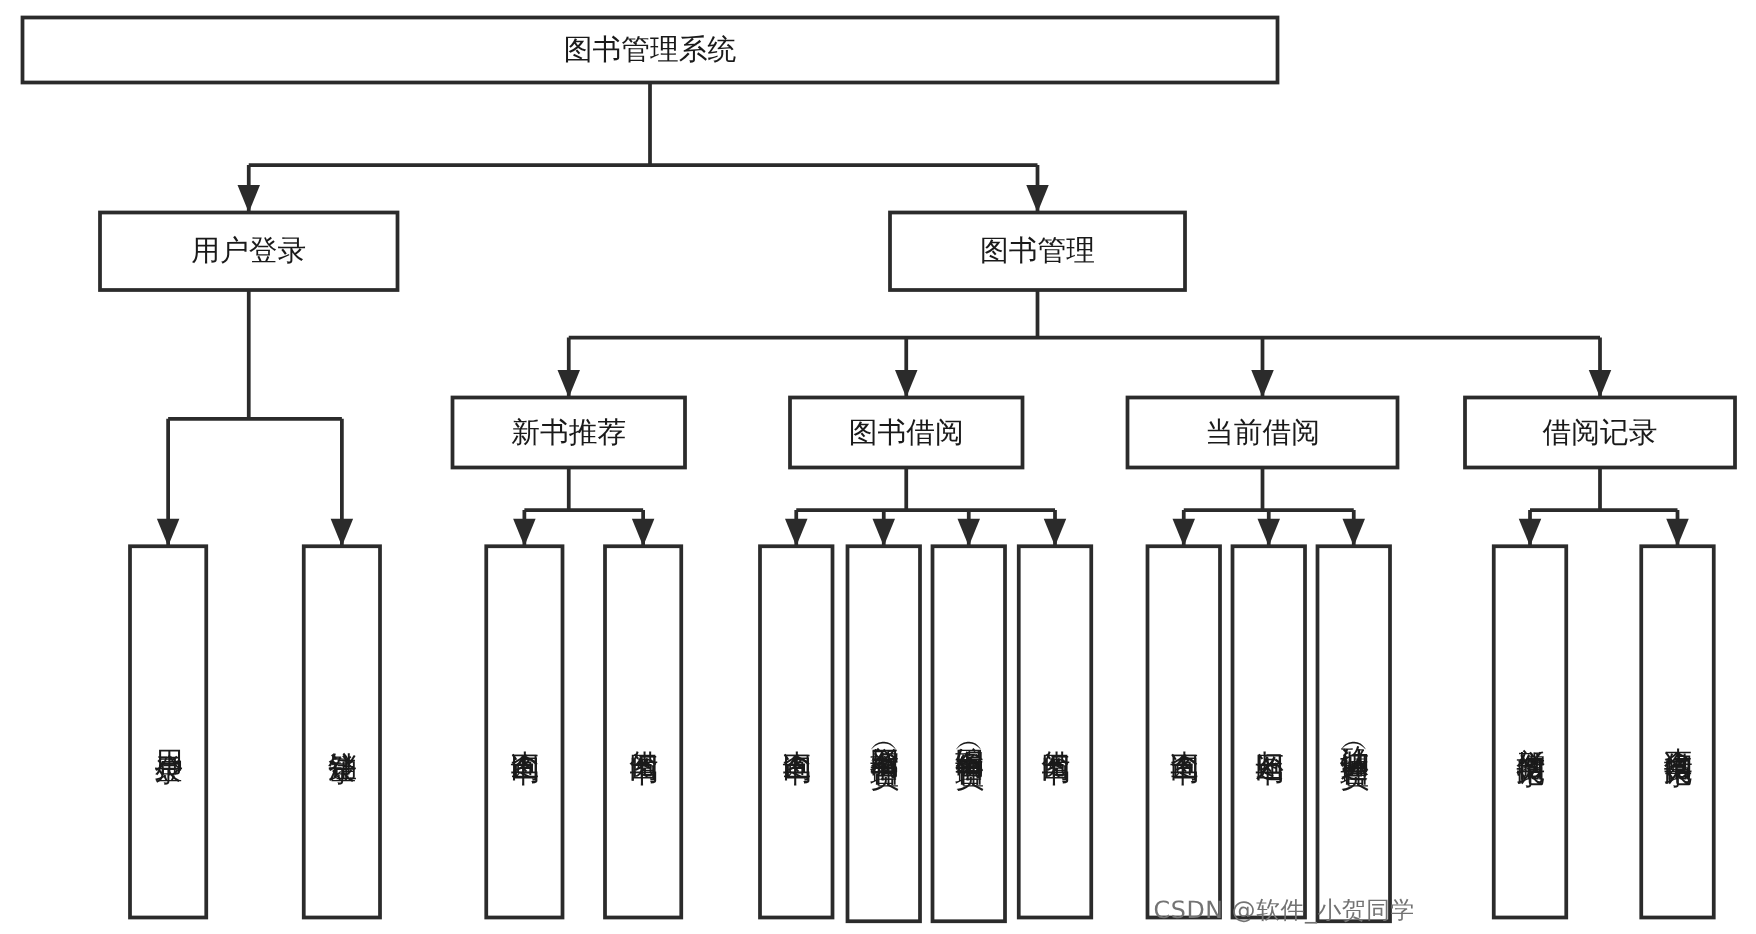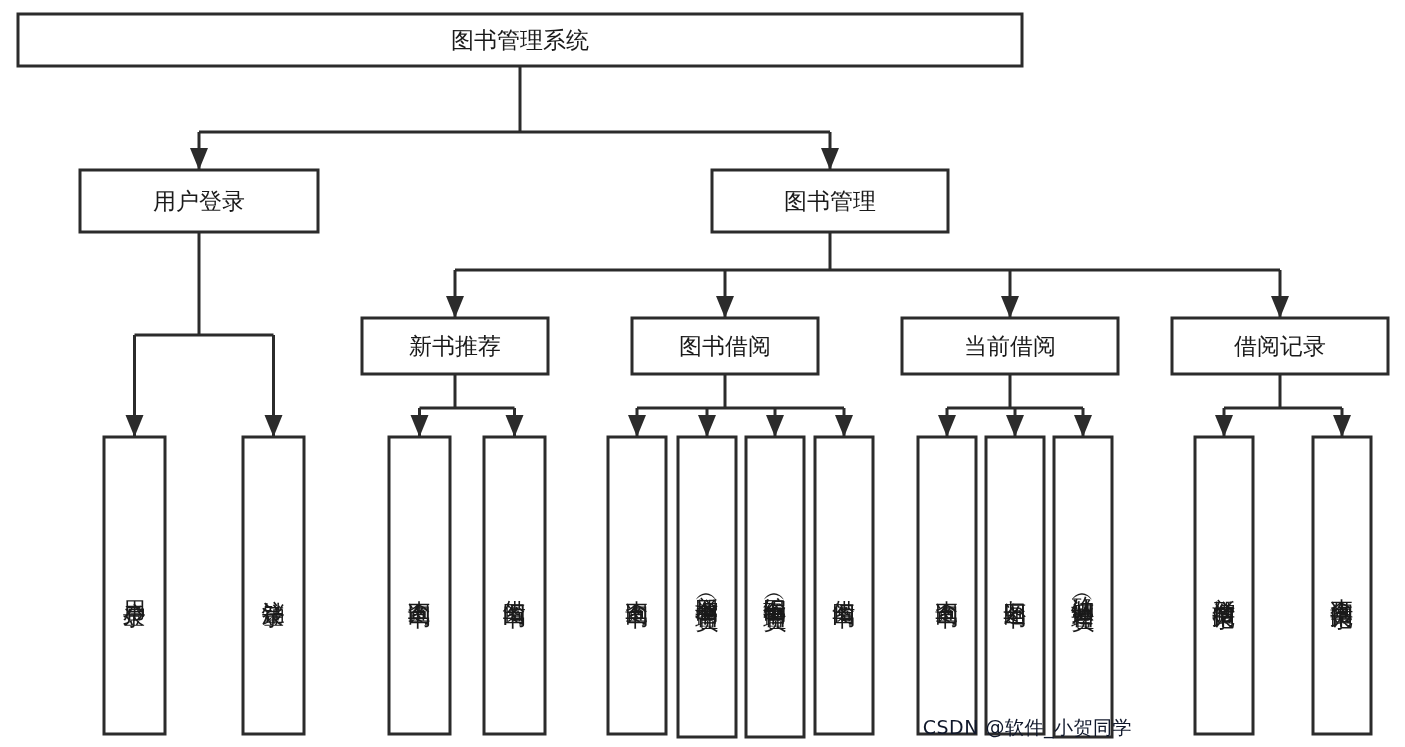--- a/index.html
+++ b/index.html
@@ -65,21 +65,21 @@
     justify-content: center;
     white-space: nowrap;
     pointer-events: none;
   }
   .watermark {
     position: absolute;
     right: 8px;
     bottom: 6px;
     font-family: "DejaVu Sans", "Liberation Sans", sans-serif;
     font-size: 19px;
-    color: #0f172a;
+    color: #737373;
     white-space: nowrap;
     letter-spacing: 0.5px;
   }
 </style>
 </head>
 <body>
 
 <div id="diagram-root">
   <svg class="diagram-canvas" viewBox="0 0 1405 747">
     <g id="connectors-layer">

